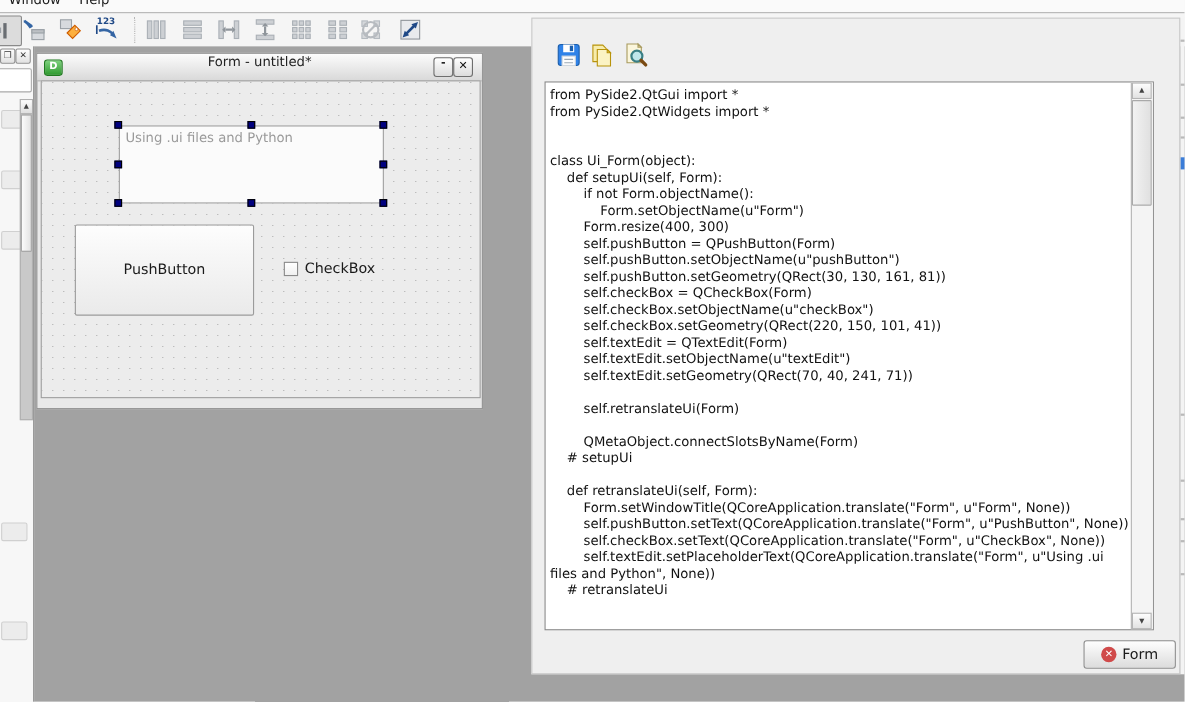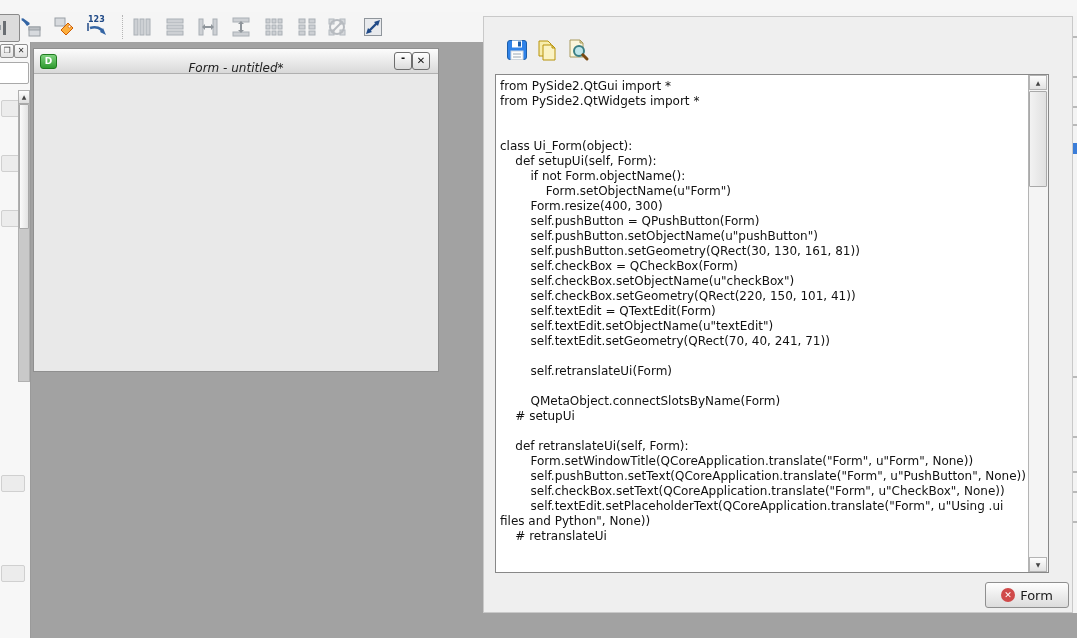--- a/index.html
+++ b/index.html
@@ -41,21 +41,21 @@
   .mdi{position:absolute;left:30px;top:42px;width:1047px;height:596px;background:#a2a2a2;z-index:1;}
 
   
   .form-window{position:absolute;left:33px;top:48px;width:406px;height:324px;background:#e9e9e9;
                border:1px solid #8f8f8f;box-sizing:border-box;z-index:3;}
   .fw-titlebar{position:absolute;left:0;top:0;right:0;height:24px;
                background:linear-gradient(#fcfcfc,#d9d9d9);border-bottom:1px solid #b0b0b0;}
   .fw-icon{position:absolute;left:6px;top:5px;width:15px;height:13px;border-radius:3px;
            background:linear-gradient(#7ed27e,#2f9a2f);border:1px solid #1f7a1f;
            color:#fff;font-size:9px;font-weight:bold;line-height:13px;text-align:center;}
-  .fw-title{position:absolute;left:0;right:0;top:12px;text-align:center;font-size:12px;color:#222;font-style:italic;}
+  .fw-title{position:absolute;left:0;right:0;top:0;text-align:center;font-size:12px;color:#222;}
   .fw-btn{position:absolute;top:3px;width:16px;height:16px;border:1px solid #6e6e6e;border-radius:3px;
           background:linear-gradient(#ffffff,#dcdcdc);text-align:center;}
   .fw-min{left:360px;font-size:10px;line-height:10px;color:#111;font-weight:bold;}
   .fw-close{left:378px;font-size:10px;line-height:15px;color:#111;font-weight:bold;}
   .fw-body{position:absolute;left:3px;top:24px;width:398px;height:287px;border:1px solid #9e9e9e;
            background-color:#ececec;
            background-image:radial-gradient(#a8a8a8 0.8px, transparent 0.9px);
            background-size:10px 10px;background-position:5px 6px;}
   .fw-textedit{position:absolute;left:70px;top:40px;width:241px;height:71px;background:#fbfbfb;
                border:1px solid #9e9e9e;box-sizing:border-box;font-size:12px;color:#9a9a9a;padding:3px 5px;}
@@ -101,20 +101,24 @@
   .sliver .mark{position:absolute;left:0;width:4px;height:2px;background:#b9b9b9;}
   .sliver .bluemark{position:absolute;left:0;top:127px;width:4px;height:11px;background:#3b7dd8;}
 
   svg{display:block;}
 </style>
 </head>
 <body>
 
 <div class="screen">
 
+  <div class="menubar">
+    <span class="menu-item menu-window">Window</span>
+    <span class="menu-item menu-help">Help</span>
+  </div>
 
   <div class="toolbar">
     <div class="tbtn cut">
       <span>
         <svg width="18" height="18" viewBox="0 0 18 18">
             <rect x="10" y="2" width="3" height="14" fill="#6a6e73"></rect>
             <rect x="3" y="6" width="5" height="5" fill="#9aa0a6"></rect>
           </svg>
       </span>
     </div>
@@ -271,20 +275,40 @@
       <div class="sb-thumb"></div>
     </div>
   </div>
 
   <div class="form-window">
     <div class="fw-titlebar">
       <div class="fw-icon">D</div>
       <div class="fw-title">Form - untitled*</div>
       <div class="fw-btn fw-min">-</div>
       <div class="fw-btn fw-close">✕</div>
+    </div>
+    <div class="fw-body">
+      <div class="fw-textedit">Using .ui files and Python</div>
+
+      <div class="handle" style="left:66px;top:36px;"></div>
+      <div class="handle" style="left:187px;top:36px;"></div>
+      <div class="handle" style="left:307px;top:36px;"></div>
+      <div class="handle" style="left:66px;top:72px;"></div>
+      <div class="handle" style="left:307px;top:72px;"></div>
+      <div class="handle" style="left:66px;top:107px;"></div>
+      <div class="handle" style="left:187px;top:107px;"></div>
+      <div class="handle" style="left:307px;top:107px;"></div>
+
+      <div class="fw-pushbutton">
+        <span>PushButton</span>
+      </div>
+      <div class="fw-checkbox">
+        <span class="cb-indicator"></span>
+        <span class="cb-label">CheckBox</span>
+      </div>
     </div>
   </div>
 
   <div class="dialog">
     <div class="dlg-toolbtn" style="left:20px;">
       <span>
         <svg width="22" height="22" viewBox="0 0 22 22">
           <rect x="1.5" y="1.5" width="19" height="19" rx="2.5" fill="#2f82e8" stroke="#1b5eab"></rect>
           <rect x="6" y="1.5" width="10" height="7" fill="#fff"></rect>
           <rect x="12" y="2.5" width="3" height="5" fill="#1b5eab"></rect>

